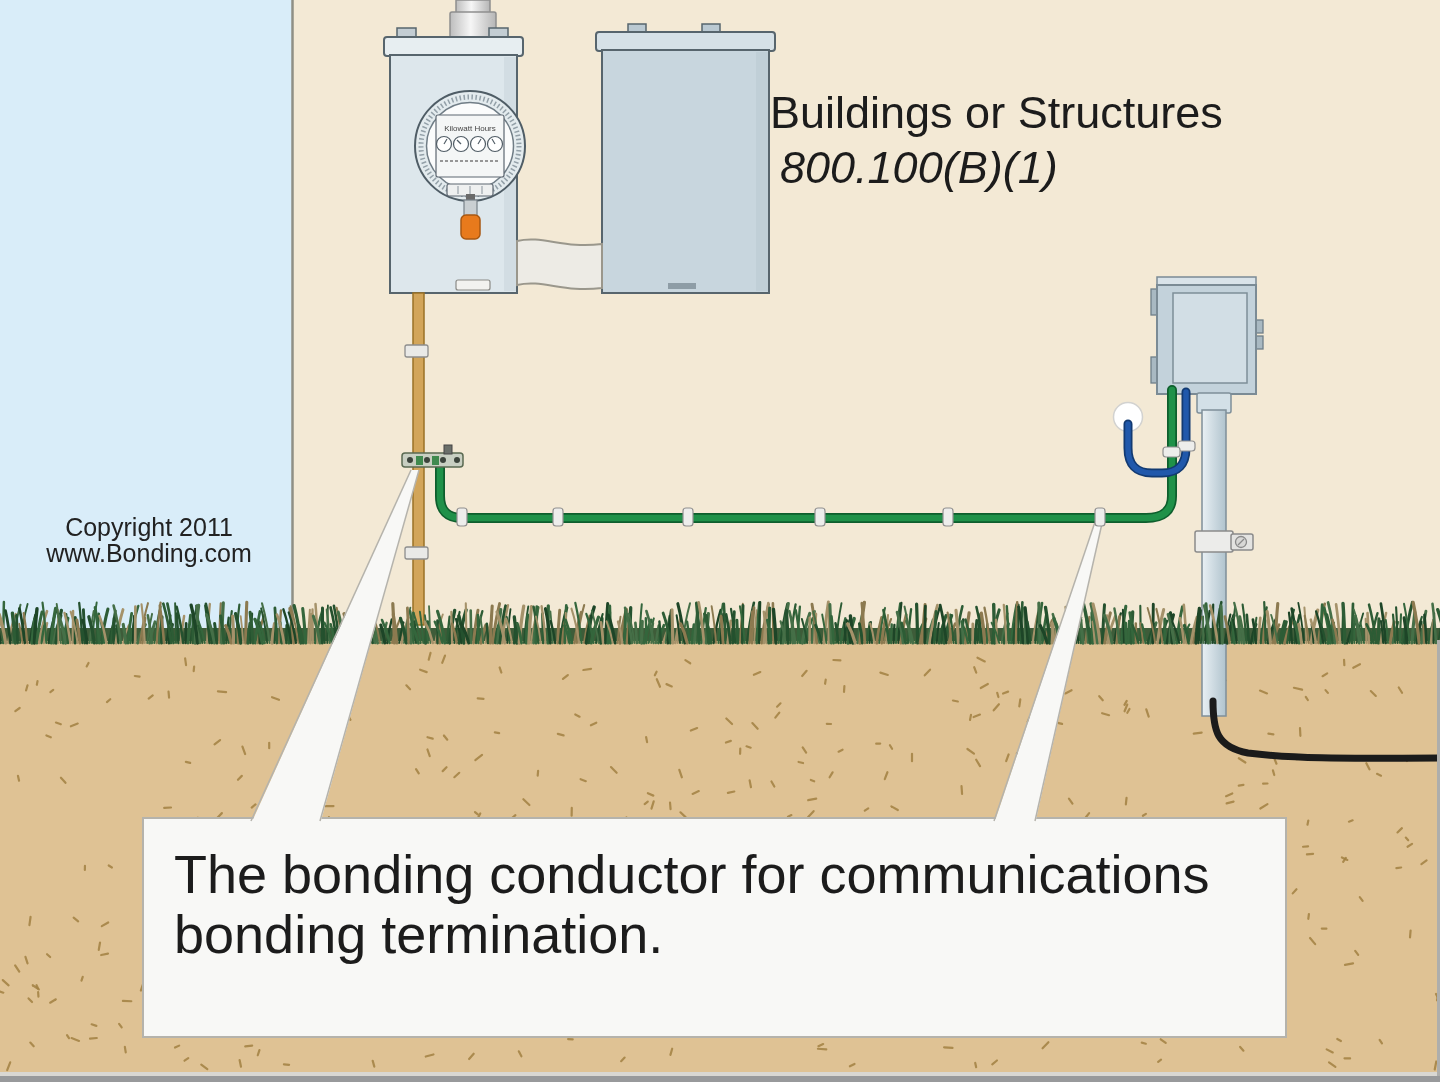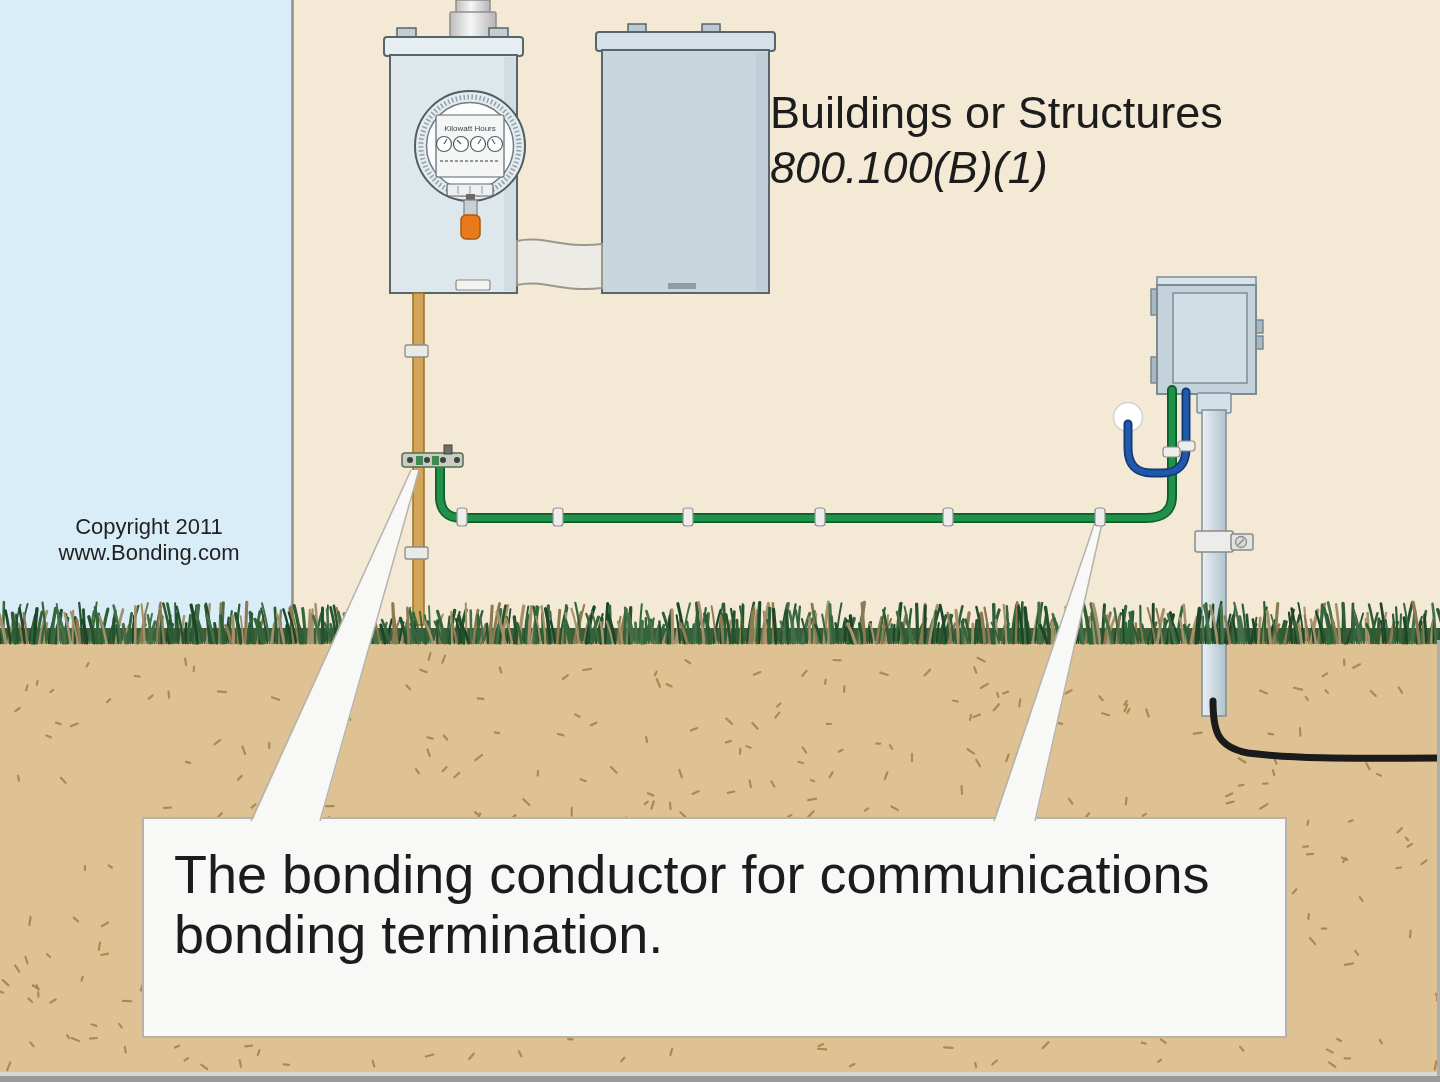--- a/index.html
+++ b/index.html
@@ -13,23 +13,23 @@
   .stage{position:relative;width:1440px;height:1082px;overflow:hidden;
          font-family:"Liberation Sans",sans-serif;background:var(--wall);}
   .stage svg{position:absolute;left:0;top:0;}
   .c-sky{fill:var(--sky);} .c-wall{fill:var(--wall);} .c-soil{fill:var(--soil);}
   .c-callout{fill:var(--callout-bg);stroke:var(--callout-border);stroke-width:2;}
   .pointer-fill{fill:var(--callout-bg);}
   .pointer-edge{stroke:var(--callout-border);stroke-width:1.5;}
   .txt{position:absolute;color:var(--ink);}
   .title{left:770px;top:38px;width:600px;
          font-size:45px;line-height:55px;margin-top:47px;}
-  .title .ital{font-style:italic;}
+  .title .ital{font-style:italic;padding-left:10px;}
   .copyright{left:38px;top:514px;width:222px;text-align:center;
-             font-size:22px;line-height:26px;color:#222;}
+             font-size:25px;line-height:26px;color:#222;}
   .callout-text{left:174px;top:845px;font-size:54px;line-height:59.5px;white-space:nowrap;}
 </style>
 </head>
 <body>
 
 <div class="stage">
 <svg width="1440" height="1082" viewBox="0 0 1440 1082">
   <defs>
     <linearGradient id="riserGrad" x1="0" y1="0" x2="1" y2="0">
       <stop offset="0" stop-color="#bdbdbd"></stop>

